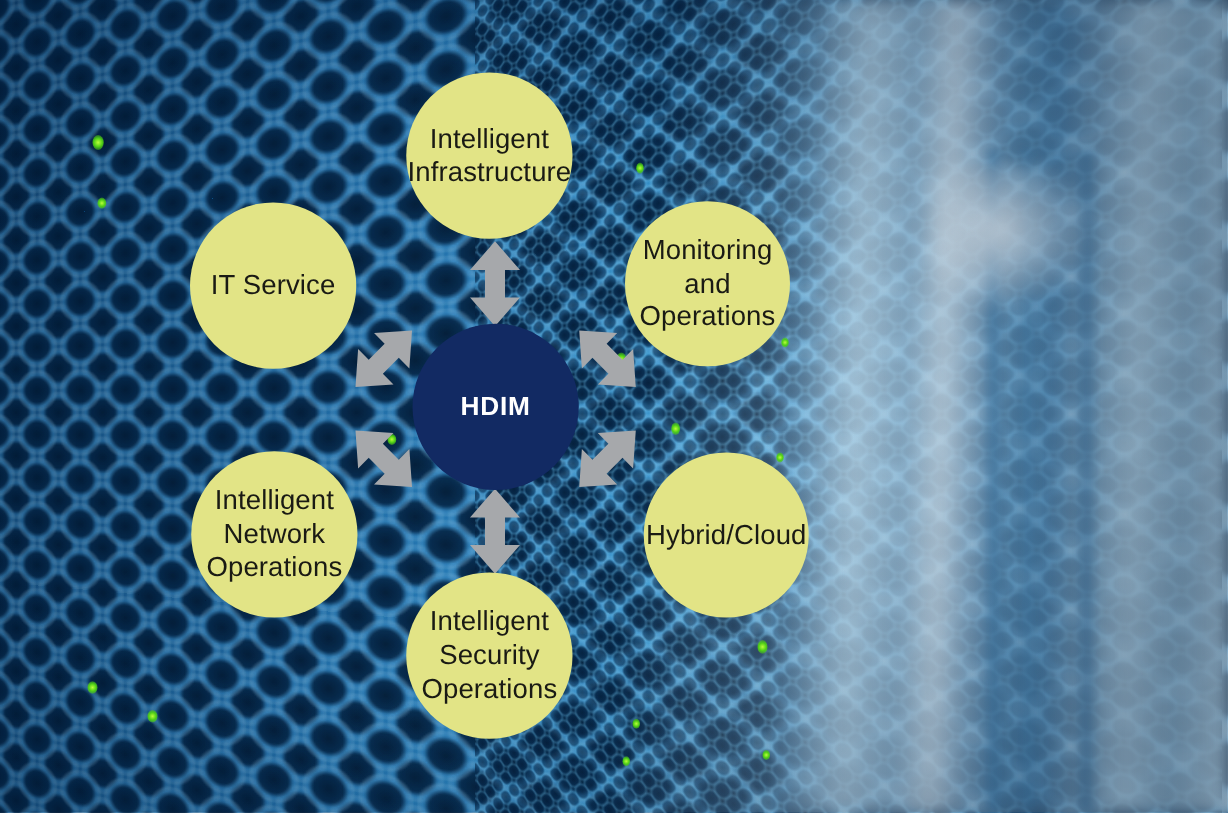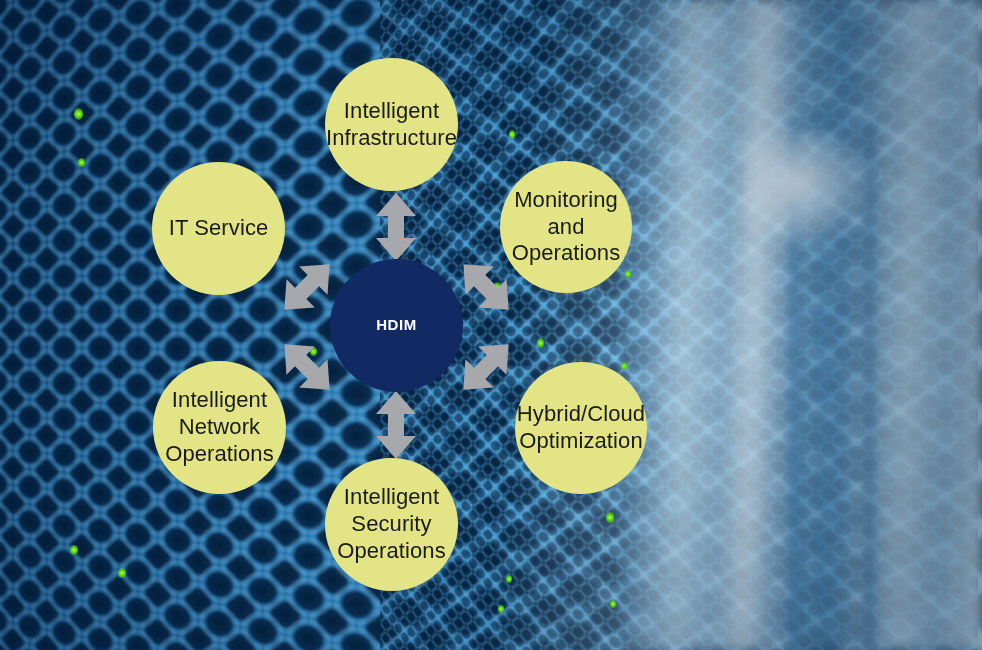--- a/index.html
+++ b/index.html
@@ -151,21 +151,21 @@
   .node-spoke {
     background: #e2e486;
     color: #1a1a14;
     font-size: 22px;
     font-weight: 400;
     letter-spacing: 0.1px;
   }
   .node-hub {
     background: #122a63;
     color: #ffffff;
-    font-size: 15px;
+    font-size: 21px;
     font-weight: bold;
     letter-spacing: 0.6px;
   }
   .node span { display: block; padding: 0 6px; }
 
   .arrow { position: absolute; }
   .arrow svg { display: block; }
 </style>
 </head>
 <body>
@@ -252,21 +252,20 @@
     <span>
       <span>Monitoring</span>
       <span>and</span>
       <span>Operations</span>
     </span>
   </div>
 
   <div class="node node-spoke" style="left:515px; top:362px; width:132px; height:132px;">
     <span>
       <span>Hybrid/Cloud</span>
-      <span>Optimization</span>
     </span>
   </div>
 
   <div class="node node-spoke" style="left:325px; top:458px; width:133px; height:133px;">
     <span>
       <span>Intelligent</span>
       <span>Security</span>
       <span>Operations</span>
     </span>
   </div>

